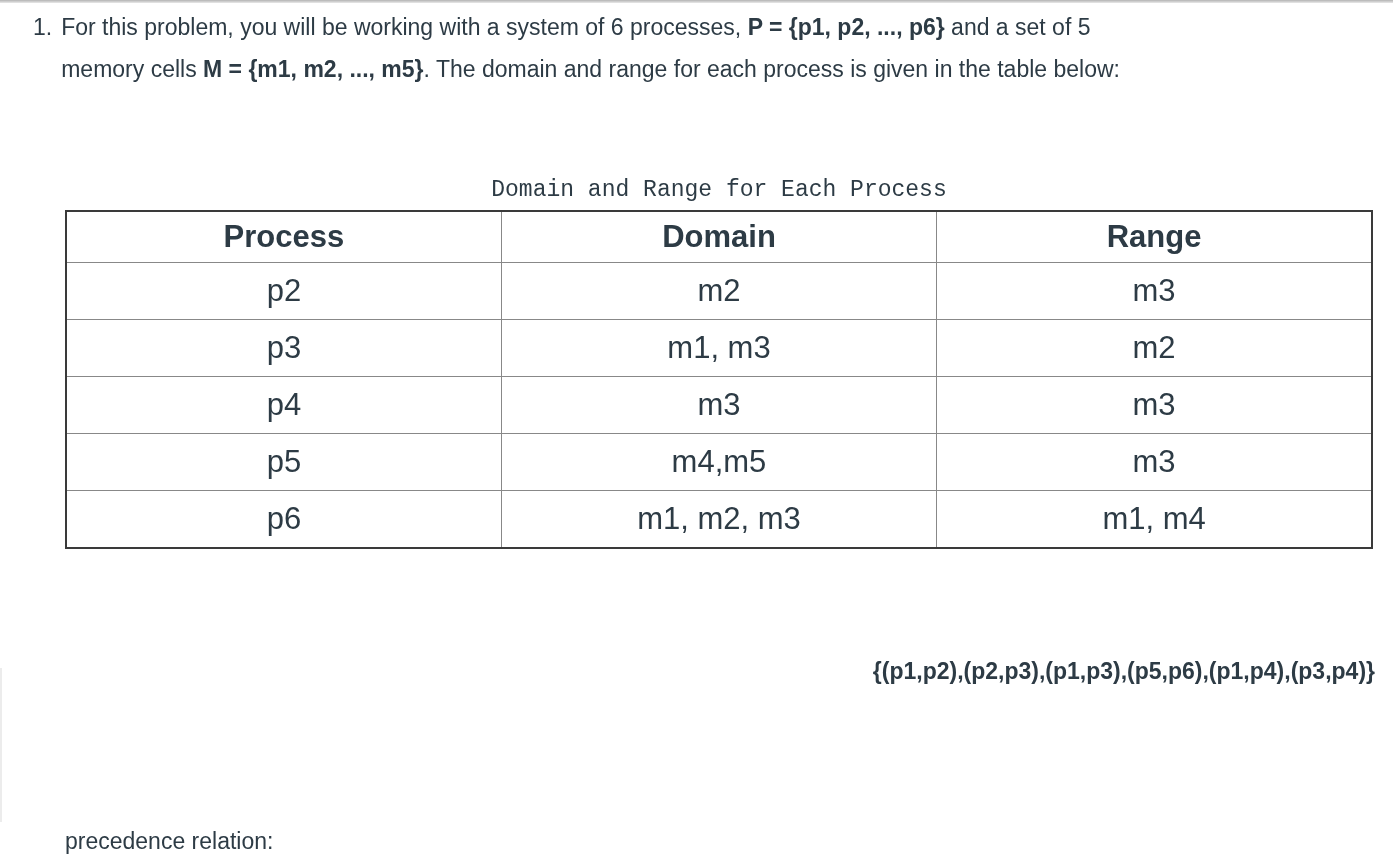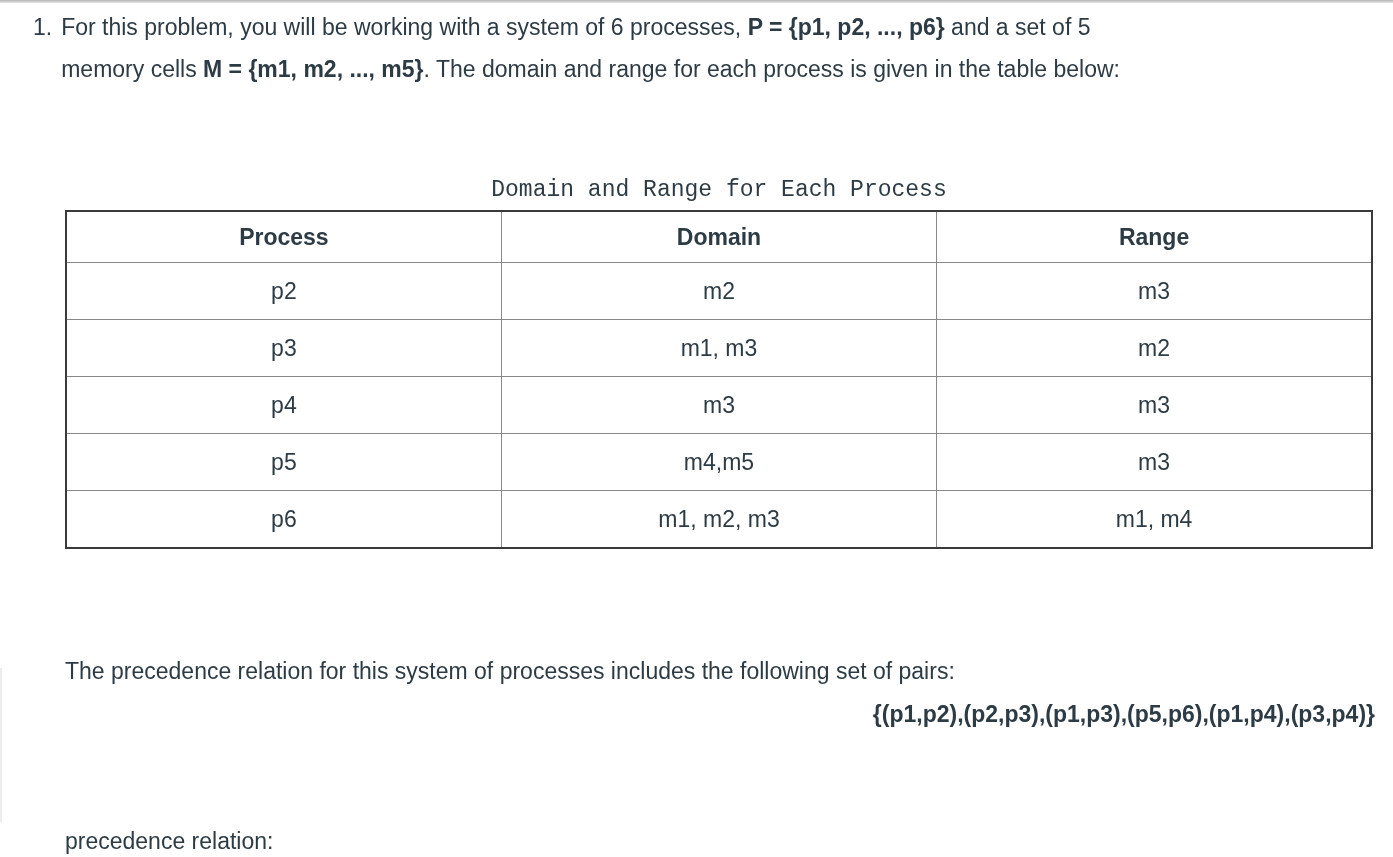--- a/index.html
+++ b/index.html
@@ -59,21 +59,21 @@
     width: 1308px;
     border-collapse: collapse;
     table-layout: fixed;
     border: 2px solid #3a3a3a;
   }
   .dr-table th, .dr-table td {
     border: 1px solid #888888;
     text-align: center;
     vertical-align: middle;
     padding: 0;
-    font-size: 23px;
+    font-size: 31px;
     color: #2d3b45;
   }
   .dr-table th {
     font-weight: 700;
     height: 50px;
   }
   .dr-table td {
     font-weight: 400;
     height: 56px;
   }
@@ -138,19 +138,18 @@
       </tr>
       <tr>
         <td>p6</td>
         <td>m1, m2, m3</td>
         <td>m1, m4</td>
       </tr>
     </tbody>
   </table>
 
   <div class="precedence">
-    <p>The precedence relation for this system of processes includes the following set of pairs:</p>
     <p class="pairs">{(p1,p2),(p2,p3),(p1,p3),(p5,p6),(p1,p4),(p3,p4)}</p>
   </div>
 
   <div class="closing"><br><span>precedence relation:</span></div>
 
 </div>
 
 </body></html>

